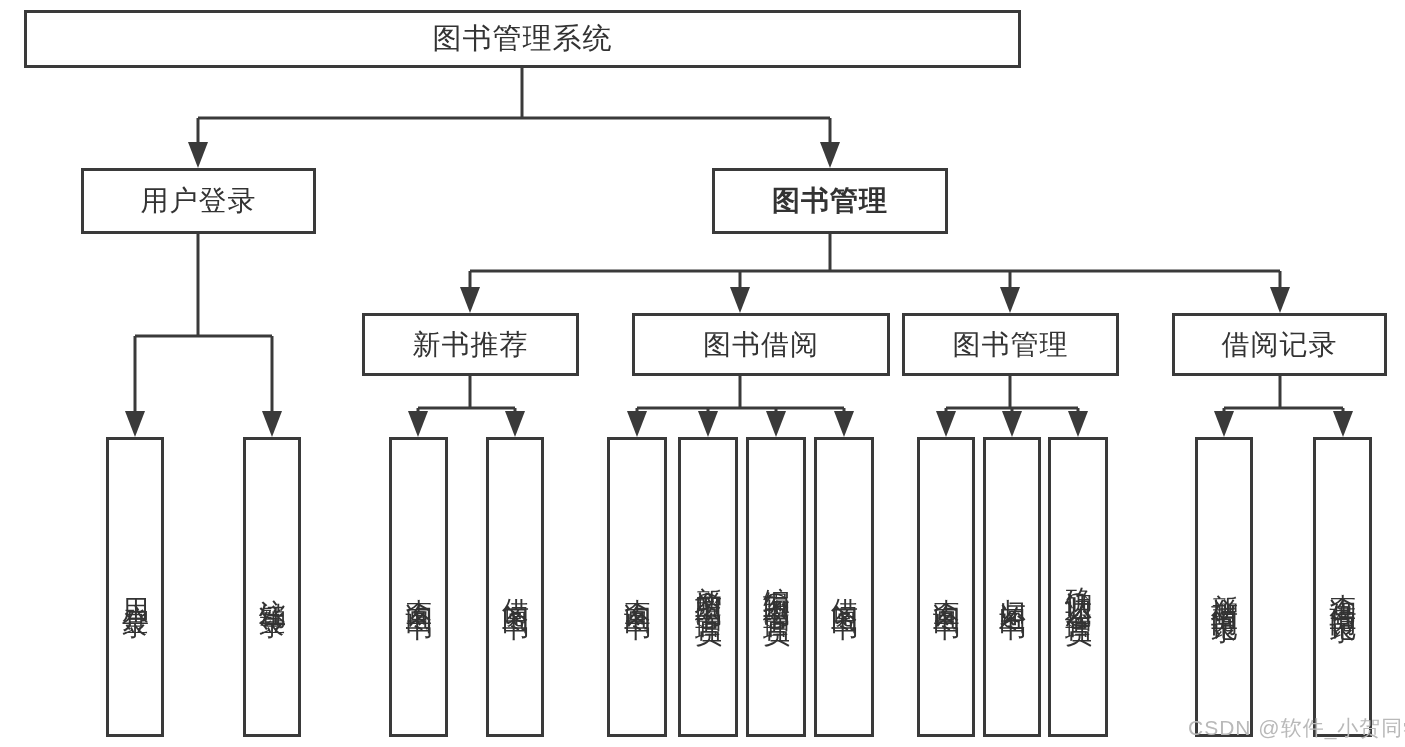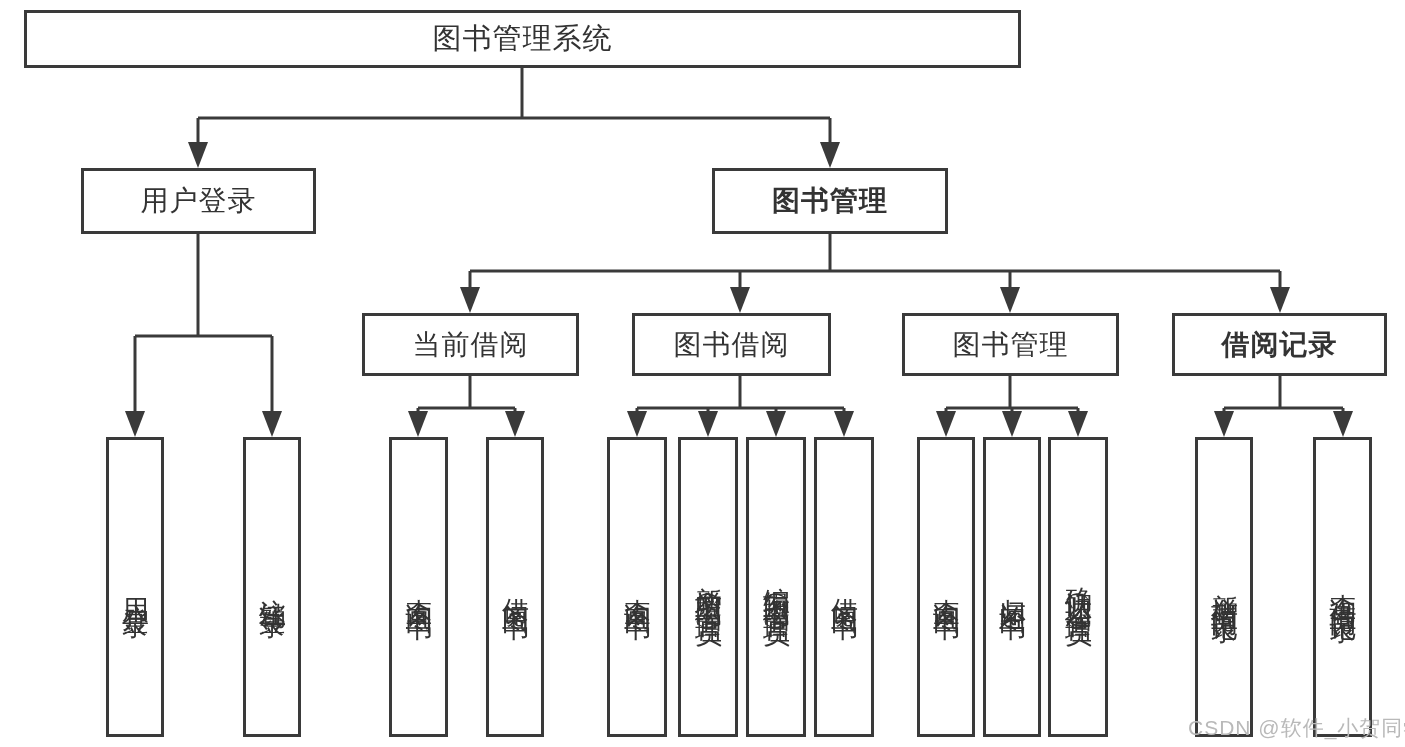--- a/index.html
+++ b/index.html
@@ -105,24 +105,24 @@
       <polygon points="1214,411 1234,411 1224,437"></polygon>
       <line x1="1343" y1="408" x2="1343" y2="414"></line>
       <polygon points="1333,411 1353,411 1343,437"></polygon>
     </svg>
 
   <div class="node node-h node-root" style="left:24px;top:10px;width:997px;height:58px;">图书管理系统</div>
 
   <div class="node node-h" style="left:81px;top:168px;width:235px;height:66px;">用户登录</div>
   <div class="node node-h" style="left:712px;top:168px;width:236px;height:66px;font-weight:bold;">图书管理</div>
 
-  <div class="node node-h" style="left:362px;top:313px;width:217px;height:63px;">当前借阅</div>
-  <div class="node node-h" style="left:632px;top:313px;width:199px;height:63px;">图书借阅</div>
+  <div class="node node-h" style="left:362px;top:313px;width:217px;height:63px;">新书推荐</div>
+  <div class="node node-h" style="left:632px;top:313px;width:258px;height:63px;">图书借阅</div>
   <div class="node node-h" style="left:902px;top:313px;width:217px;height:63px;">图书管理</div>
-  <div class="node node-h" style="left:1172px;top:313px;width:215px;height:63px;font-weight:bold;">借阅记录</div>
+  <div class="node node-h" style="left:1172px;top:313px;width:215px;height:63px;">借阅记录</div>
 
   <div class="node node-v" style="left:106px;top:437px;width:58px;height:300px;">
     <span class="vtext">用户登录</span>
   </div>
   <div class="node node-v" style="left:243px;top:437px;width:58px;height:300px;">
     <span class="vtext">注销登录</span>
   </div>
 
   <div class="node node-v" style="left:389px;top:437px;width:59px;height:300px;">
     <span class="vtext">查询图书</span>

